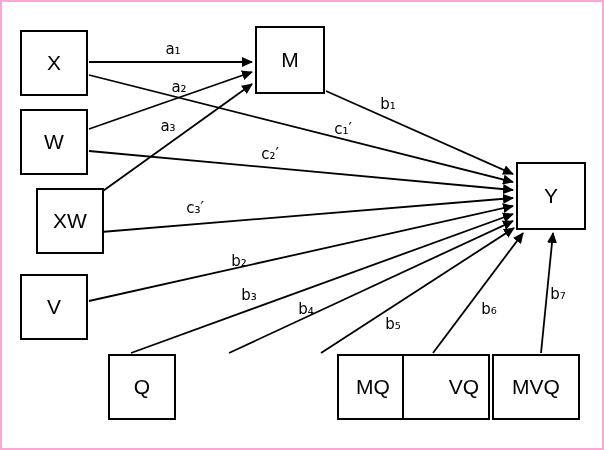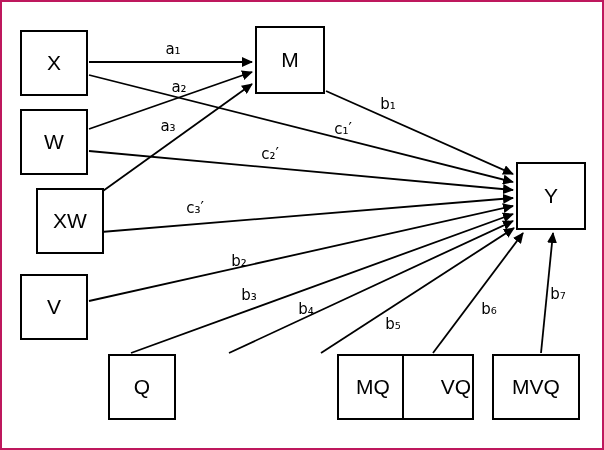--- a/index.html
+++ b/index.html
@@ -5,21 +5,21 @@
   html, body {
     margin: 0;
     padding: 0;
     background: #ffffff;
   }
   .canvas {
     position: relative;
     width: 604px;
     height: 450px;
     box-sizing: border-box;
-    border: 2px solid #be185d;
+    border: 2px solid #f9a8d4;
     background: #ffffff;
     font-family: "Liberation Sans", "DejaVu Sans", sans-serif;
     overflow: hidden;
   }
   .canvas svg {
     position: absolute;
     left: 0;
     top: 0;
   }
   .box {
@@ -97,20 +97,20 @@
     </div>
   <div class="box" style="left:514px; top:160px; width:70px; height:68px;">
       <span>Y</span>
     </div>
   <div class="box" style="left:106px; top:352px; width:68px; height:66px;">
       <span>Q</span>
     </div>
   <div class="box" style="left:291px; top:352px; width:72px; height:66px;margin-left:44px;">
       <span>MQ</span>
     </div>
-  <div class="box" style="left:400px; top:352px; width:72px; height:66px;padding-left:36px;">
+  <div class="box" style="left:400px; top:352px; width:88px; height:66px;padding-left:36px;">
       <span>VQ</span>
     </div>
   <div class="box" style="left:490px; top:352px; width:88px; height:66px;">
       <span>MVQ</span>
     </div>
 
 </div>
 
 </body></html>

